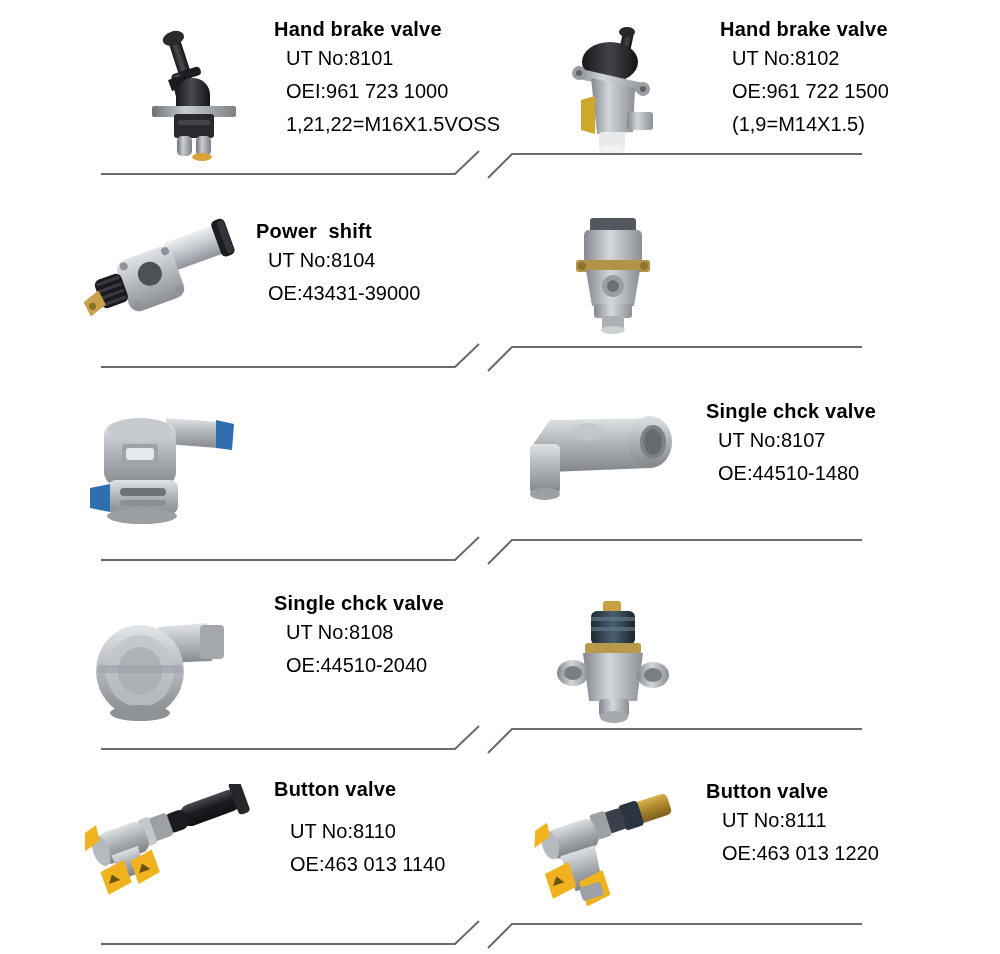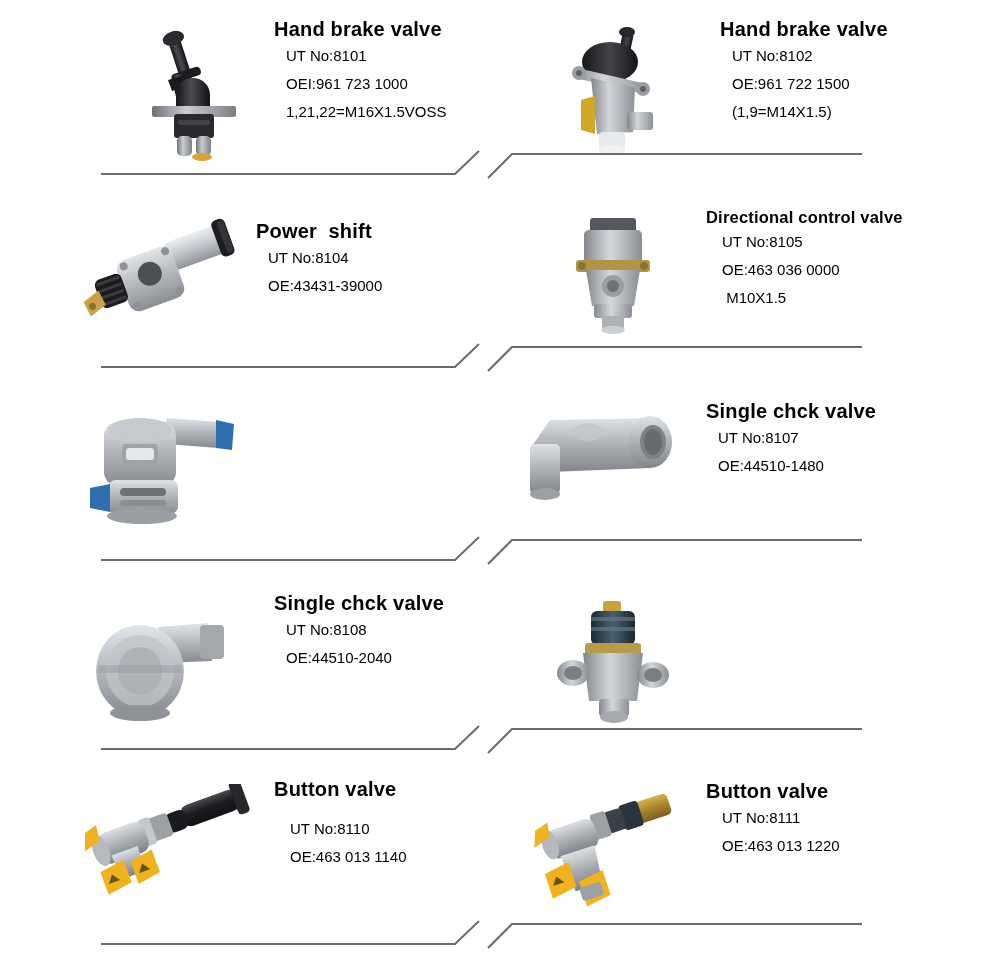--- a/index.html
+++ b/index.html
@@ -45,21 +45,21 @@
     font-size: 20px;
     letter-spacing: 0.2px;
     line-height: 1.15;
     white-space: pre;
     margin: 0 0 7px 0;
   }
   .title.small {
     font-size: 16.5px;
   }
   .detail {
-    font-size: 15px;
+    font-size: 20px;
     line-height: 1.0;
     white-space: pre;
     margin: 0 0 13px 12px;
   }
   .detail.indent2 { margin-left: 16px; }
   .gap-title { margin-bottom: 20px; }
 
   
   .divider { position: absolute; left: 0; width: 1000px; height: 40px; }
   .divider svg { display: block; }
@@ -220,26 +220,20 @@
           <circle cx="32" cy="56" r="4" fill="#8b7330"></circle>
             <circle cx="94" cy="56" r="4" fill="#8b7330"></circle>
           <path d="M36 60 L90 60 L84 96 L42 96 Z" fill="url(#g-al5)"></path>
           <circle cx="63" cy="76" r="11" fill="#9a9ea3"></circle>
             <circle cx="63" cy="76" r="6" fill="#6d7176"></circle>
           <rect x="44" y="94" width="38" height="14" rx="3" fill="url(#g-al5)"></rect>
           <rect x="52" y="106" width="22" height="14" rx="3" fill="#aeb2b7"></rect>
           <ellipse cx="63" cy="120" rx="12" ry="4" fill="#cdd0d3"></ellipse>
         </svg>
       </div>
-      <div class="text-block" style="left:206px; top:8px;">
-        <div class="title small">Directional control valve</div>
-        <div class="detail indent2">UT No:8105</div>
-        <div class="detail indent2">OE:463 036 0000</div>
-        <div class="detail indent2"> M10X1.5</div>
-      </div>
     </div>
   </div>
 
   <div class="divider" style="top:341px;">
     <svg width="1000" height="36" viewBox="0 0 1000 36">
       <path d="M101 26 L455 26 L479 3" fill="none" stroke="#6b6b6b" stroke-width="2"></path>
       <path d="M488 30 L512 6 L862 6" fill="none" stroke="#6b6b6b" stroke-width="2"></path>
     </svg>
   </div>
 

